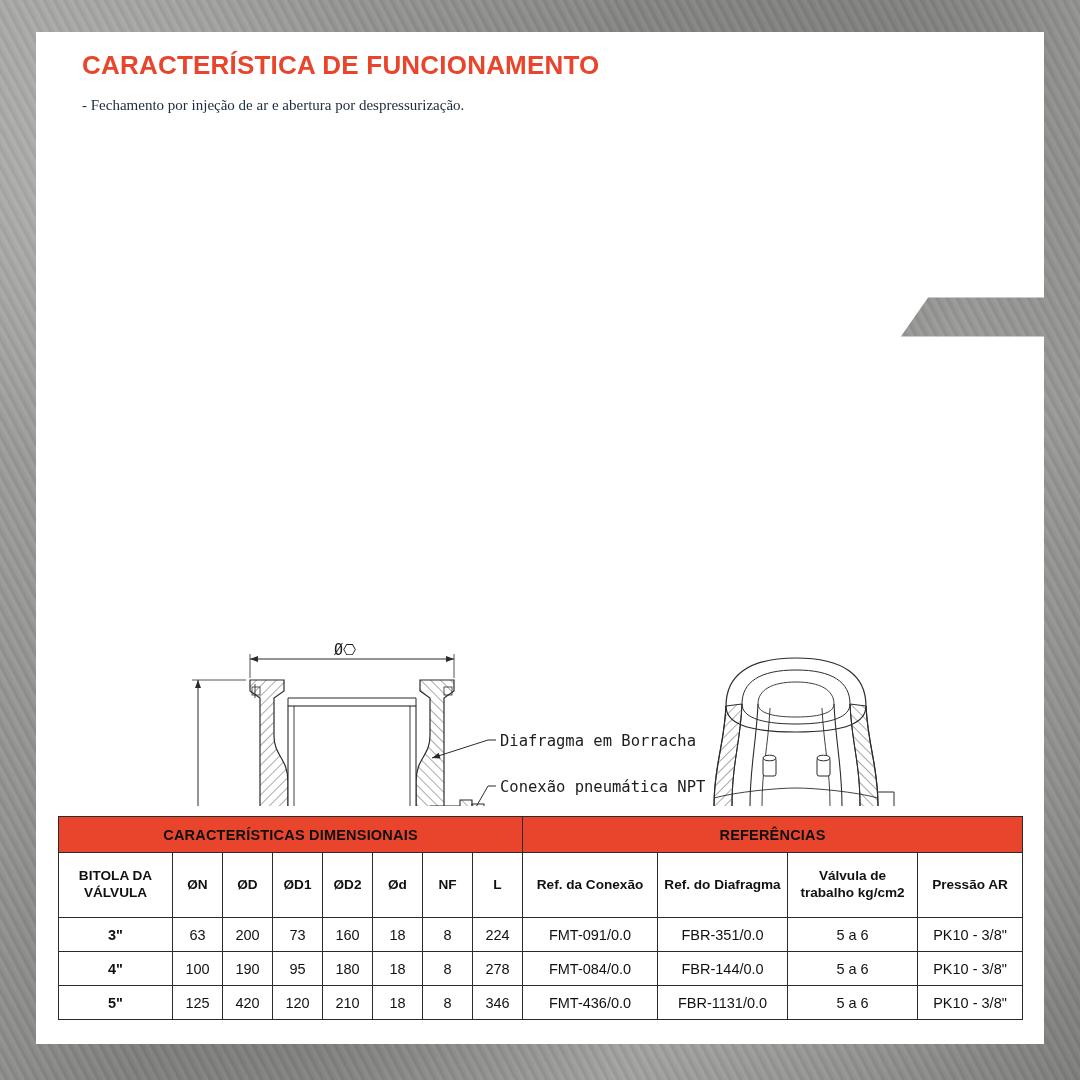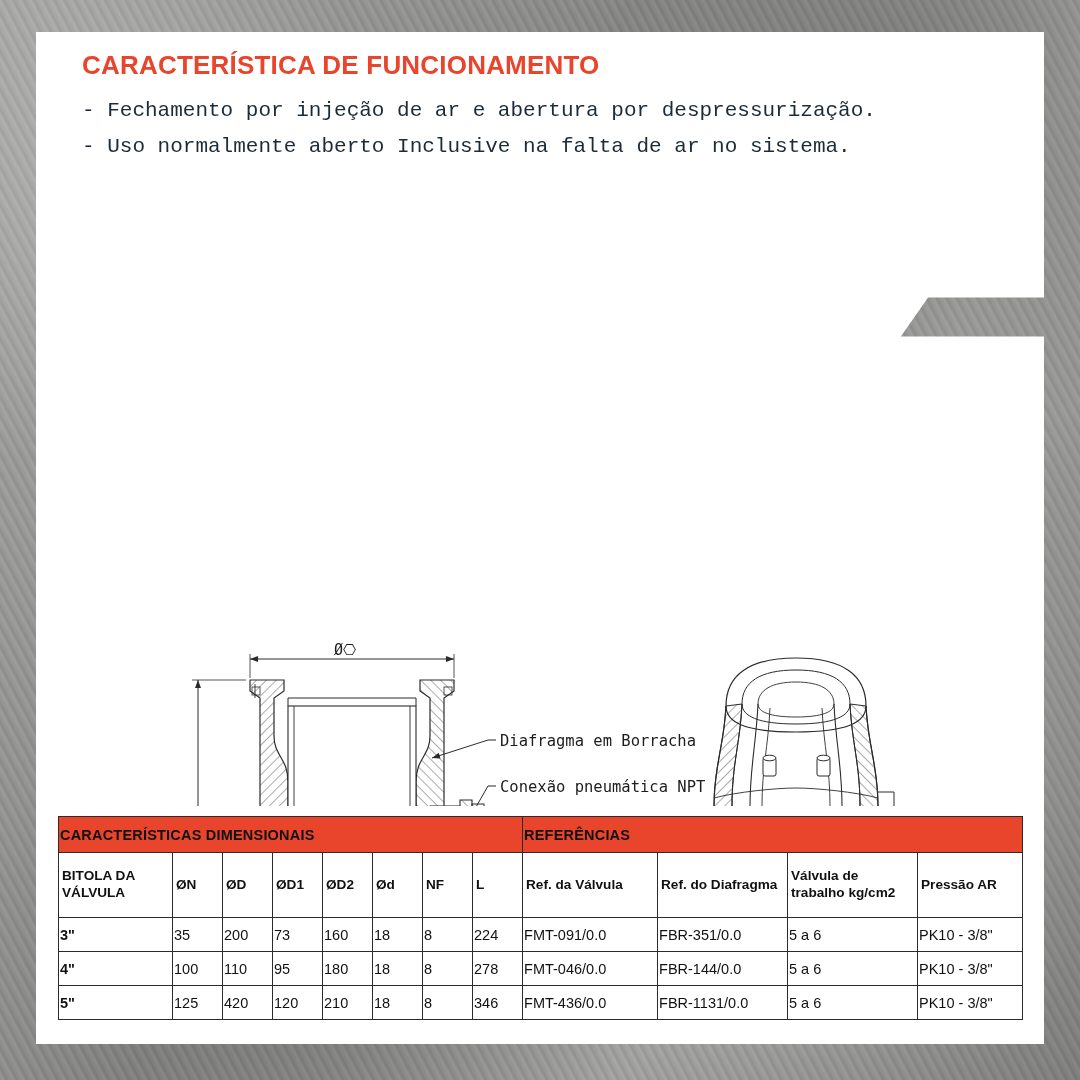--- a/index.html
+++ b/index.html
@@ -58,23 +58,23 @@
   .headline {
     color: #e8452c;
     font-size: 26px;
     font-weight: bold;
     letter-spacing: 0.2px;
     margin: 0 0 12px 0;
     font-family: "Liberation Sans", sans-serif;
   }
   .bullet {
     color: #1c2b39;
-    font-size: 21px;
+    font-size: 15px;
     line-height: 1.72;
-    font-family: Liberation Mono, monospace;
+    font-family: Liberation Serif, serif;
     white-space: nowrap;
   }
 
   
   .main-panel {
     position: absolute;
     left: 36px;
     top: 296px;
     width: 1008px;
     height: 748px;
@@ -102,21 +102,21 @@
     width: 964px;
   }
   table.spec {
     border-collapse: collapse;
     width: 964px;
     font-family: "Liberation Sans", sans-serif;
     table-layout: fixed;
   }
   table.spec th, table.spec td {
     border: 1px solid #2b2b2b;
-    text-align: left;
+    text-align: center;
     vertical-align: middle;
     color: #111111;
   }
   .group-head th {
     background: #e8452c;
     color: #ffffff;
     font-size: 14.5px;
     font-weight: bold;
     height: 33px;
     letter-spacing: 0.2px;
@@ -141,21 +141,20 @@
 </style>
 </head>
 <body>
 
 <div class="page">
 
   <div class="top-panel">
     <div class="top-inner">
       <div class="headline">CARACTERÍSTICA DE FUNCIONAMENTO</div>
       <div class="bullet">- Fechamento por injeção de ar e abertura por despressurização.</div>
-      <div class="bullet">- Uso normalmente aberto Inclusive na falta de ar no sistema.</div>
     </div>
   </div>
 
   <div class="main-panel">
 
     <div class="drawing">
       <svg width="1008" height="500" viewBox="0 0 1008 500" xmlns="http://www.w3.org/2000/svg">
         <defs>
           <pattern id="hatchR" width="7" height="7" patternTransform="rotate(45)" patternUnits="userSpaceOnUse">
             <line x1="0" y1="0" x2="0" y2="7" stroke="#2b2b2b" stroke-width="0.8"></line>
@@ -325,51 +324,51 @@
           </tr>
           <tr class="col-head">
             <th>BITOLA DA VÁLVULA</th>
             <th>ØN</th>
             <th>ØD</th>
             <th>ØD1</th>
             <th>ØD2</th>
             <th>Ød</th>
             <th>NF</th>
             <th>L</th>
-            <th>Ref. da Válvula</th>
+            <th>Ref. da Conexão</th>
             <th>Ref. do Diafragma</th>
             <th>Válvula de trabalho kg/cm2</th>
             <th>Pressão AR</th>
           </tr>
         </thead>
         <tbody>
           <tr>
             <td class="bitola">3"</td>
-            <td>35</td>
+            <td>63</td>
             <td>200</td>
             <td>73</td>
             <td>160</td>
             <td>18</td>
             <td>8</td>
             <td>224</td>
             <td>FMT-091/0.0</td>
             <td>FBR-351/0.0</td>
             <td>5 a 6</td>
             <td>PK10 - 3/8"</td>
           </tr>
           <tr>
             <td class="bitola">4"</td>
             <td>100</td>
-            <td>110</td>
+            <td>190</td>
             <td>95</td>
             <td>180</td>
             <td>18</td>
             <td>8</td>
             <td>278</td>
-            <td>FMT-046/0.0</td>
+            <td>FMT-084/0.0</td>
             <td>FBR-144/0.0</td>
             <td>5 a 6</td>
             <td>PK10 - 3/8"</td>
           </tr>
           <tr>
             <td class="bitola">5"</td>
             <td>125</td>
             <td>420</td>
             <td>120</td>
             <td>210</td>

